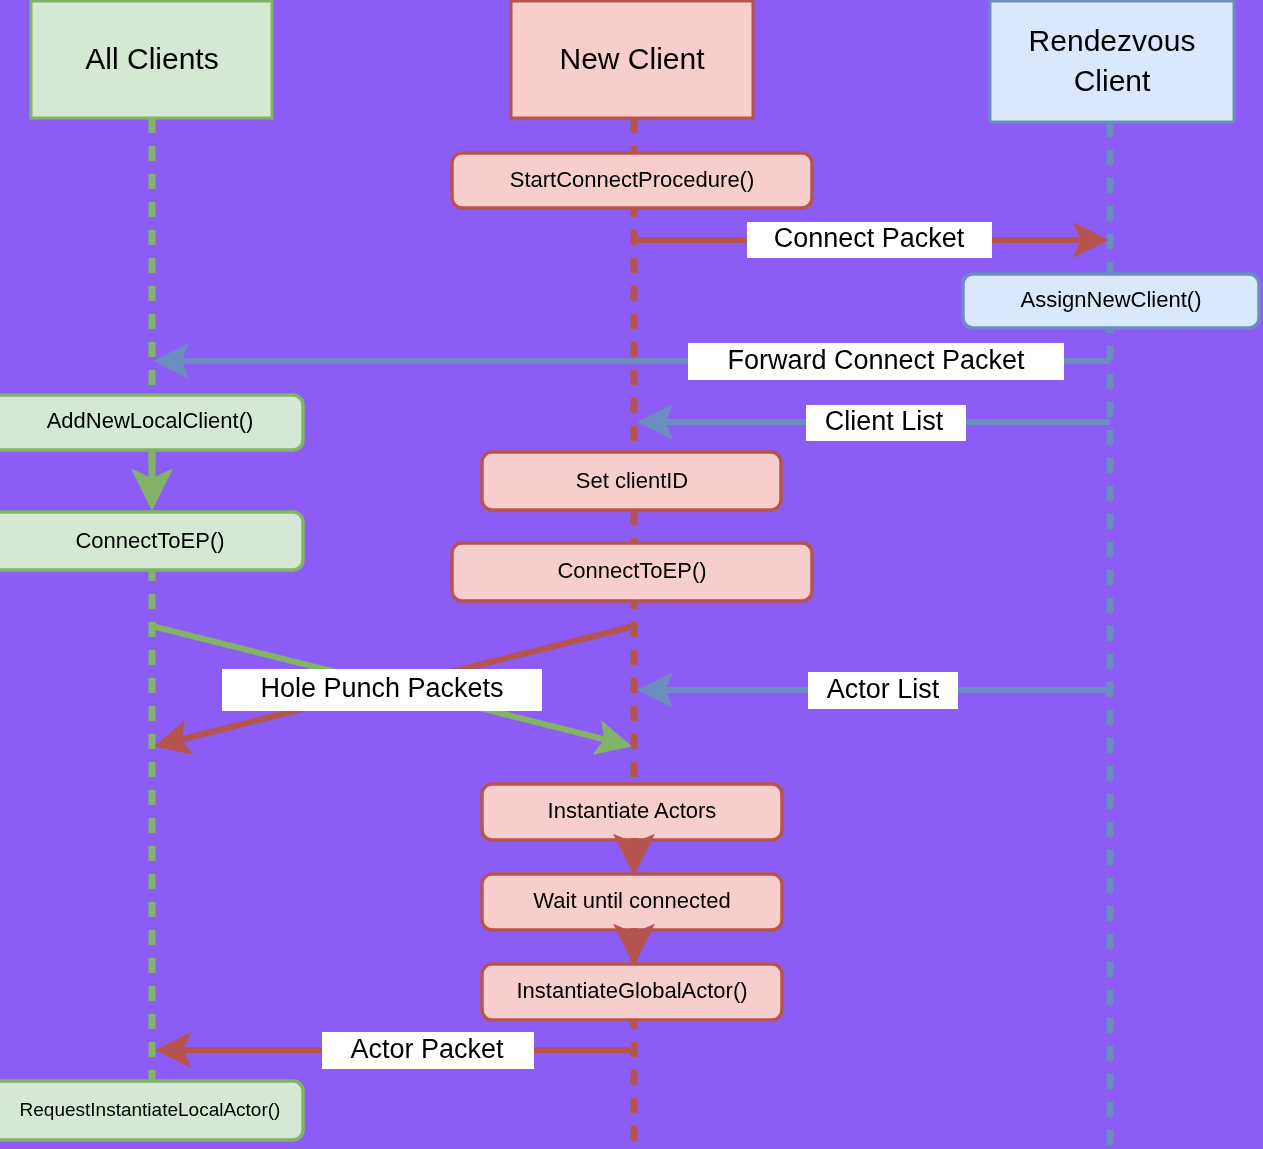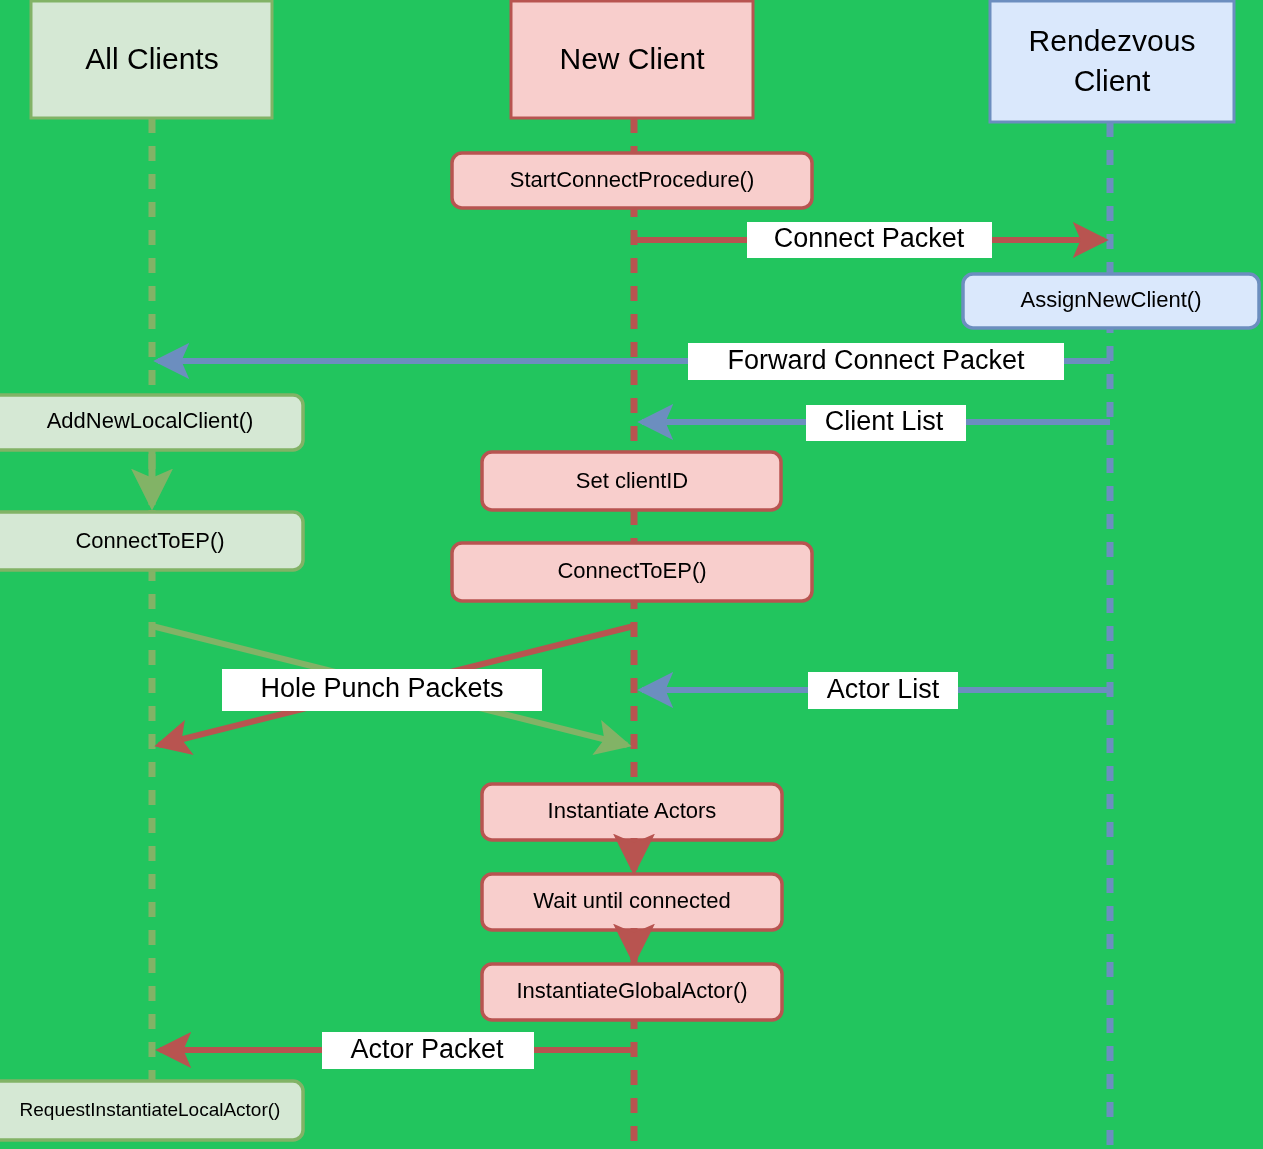--- a/index.html
+++ b/index.html
@@ -7,21 +7,21 @@
     padding: 0;
     background: #ffffff;
   }
   body {
     font-family: "Liberation Sans", sans-serif;
   }
   #canvas {
     position: relative;
     width: 1263px;
     height: 1149px;
-    background: #22c55e;
+    background: #8b5cf6;
     overflow: hidden;
   }
   #diagram-svg {
     position: absolute;
     left: 0;
     top: 0;
     width: 1263px;
     height: 1149px;
   }
   .lane-title {

